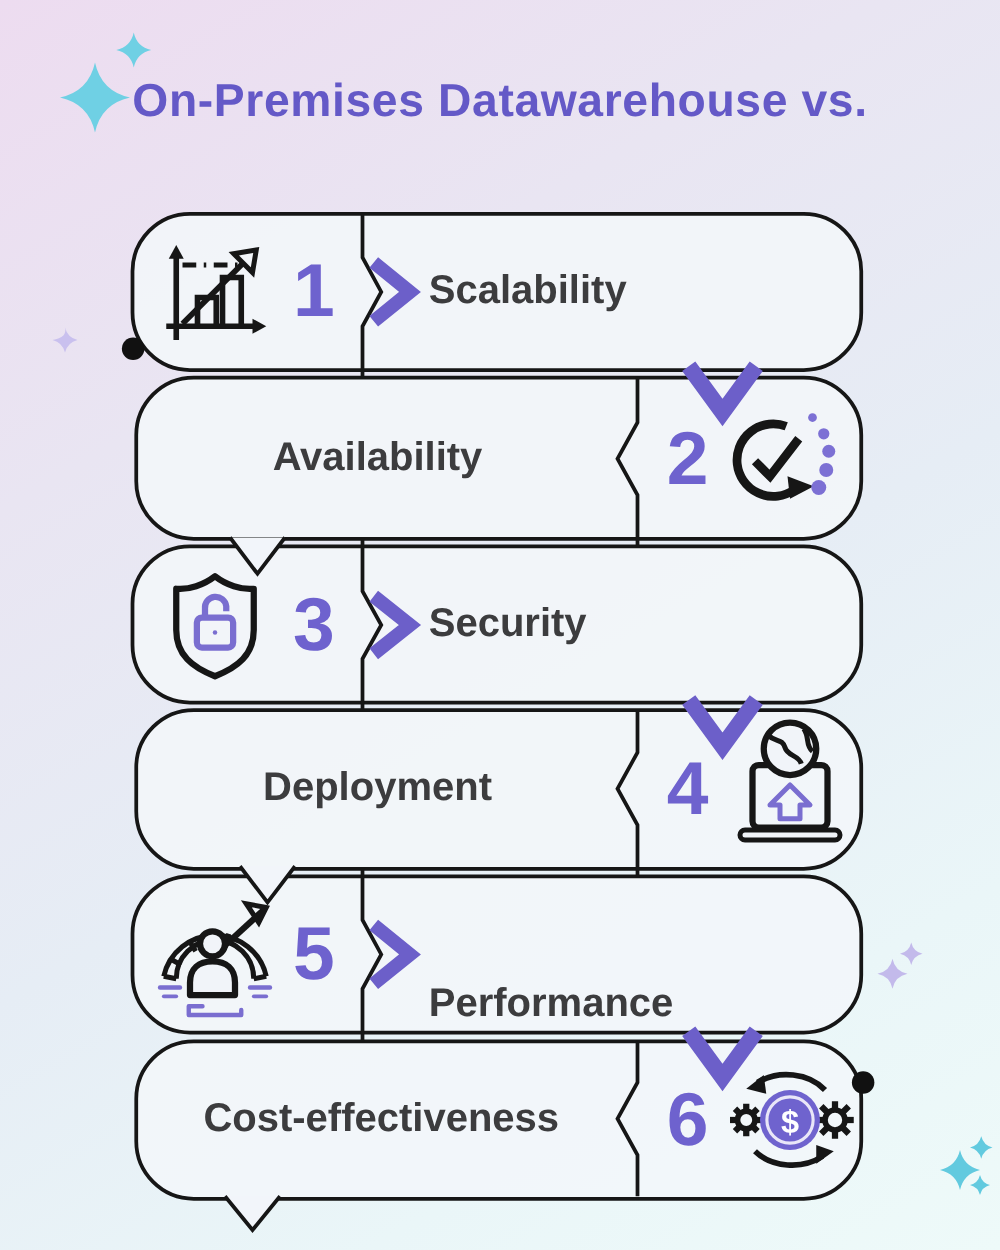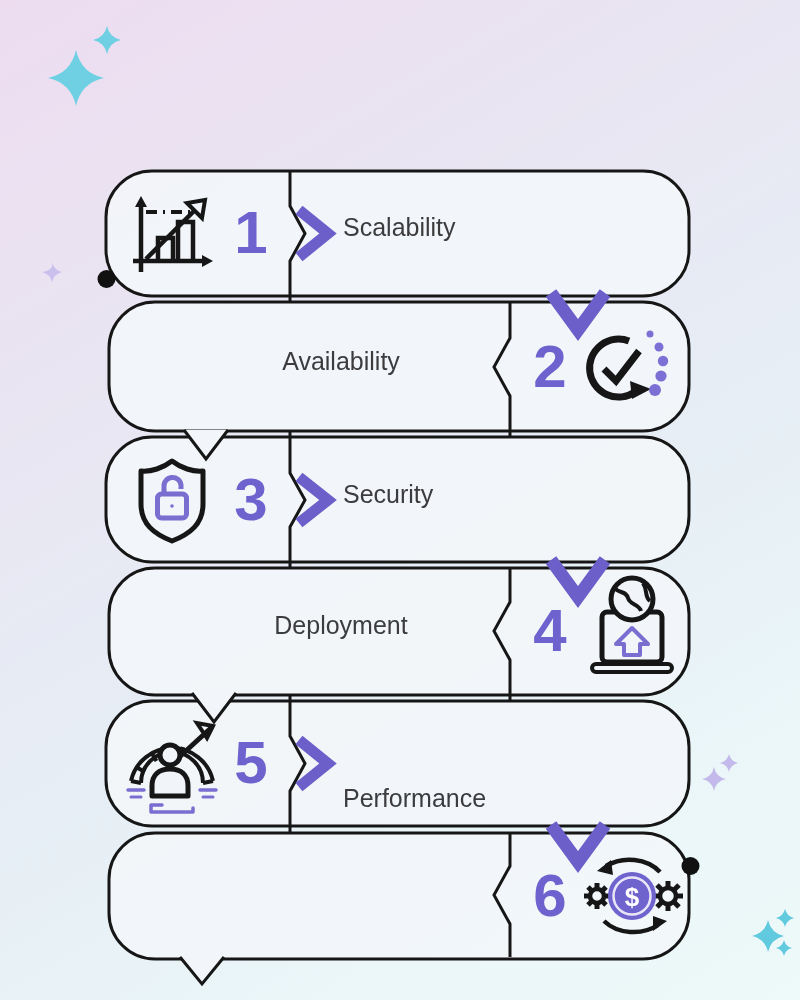--- a/index.html
+++ b/index.html
@@ -10,24 +10,24 @@
     font-family:"Liberation Sans", sans-serif;
     background:linear-gradient(150deg,#eddcf0 0%,#e9e5f2 28%,#e6edf5 55%,#eaf6f8 80%,#eefaf9 100%);
   }
   #diagram-svg{position:absolute;left:0;top:0;}
   .title{
     position:absolute;left:0;top:58px;width:800px;
     text-align:center;font-weight:700;font-size:37px;line-height:1.22;
     color:#6459C7;letter-spacing:0.5px;
   }
   .step-label{
-    position:absolute;font-weight:400;font-size:25px;line-height:1;
+    position:absolute;font-weight:700;font-size:32px;line-height:1;
     color:#3C3C3E;white-space:nowrap;
   }
-  .step-label.centered{text-align:center;margin-left:39px;}
+  .step-label.centered{text-align:center;}
   .step-num{
     position:absolute;width:60px;text-align:center;
     font-weight:700;font-size:60px;line-height:1;color:#6E62CE;
   }
 </style>
 </head>
 <body>
 
 <div id="canvas">
 
@@ -188,28 +188,30 @@
       </g>
       <g fill="#62CADF">
         <path d="M768,920 Q771,933 784,936 Q771,939 768,952 Q765,939 752,936 Q765,933 768,920 Z"></path>
         <path d="M785,909 Q786.8,916.2 794,918 Q786.8,919.8 785,927 Q783.2,919.8 776,918 Q783.2,916.2 785,909 Z"></path>
         <path d="M784,940 Q785.6,946.4 792,948 Q785.6,949.6 784,956 Q782.4,949.6 776,948 Q782.4,946.4 784,940 Z"></path>
       </g>
     </g>
   </svg>
 
   <div class="title">
+    <div>On-Premises Datawarehouse vs.</div>
   </div>
 
   <div class="step-num" style="left:221px;top:203px">1</div>
   <div class="step-num" style="left:520px;top:337px">2</div>
   <div class="step-num" style="left:221px;top:470px">3</div>
   <div class="step-num" style="left:520px;top:601px">4</div>
   <div class="step-num" style="left:221px;top:733px">5</div>
   <div class="step-num" style="left:520px;top:866px">6</div>
 
   <div class="step-label" style="left:343px;top:215px">Scalability</div>
   <div class="step-label centered" style="left:112px;top:349px;width:380px">Availability</div>
   <div class="step-label" style="left:343px;top:482px">Security</div>
   <div class="step-label centered" style="left:112px;top:613px;width:380px">Deployment</div>
   <div class="step-label" style="left:343px;top:786px">Performance</div>
+  <div class="step-label centered" style="left:112px;top:878px;width:386px">Cost-effectiveness</div>
 
 </div>
 
 </body></html>

